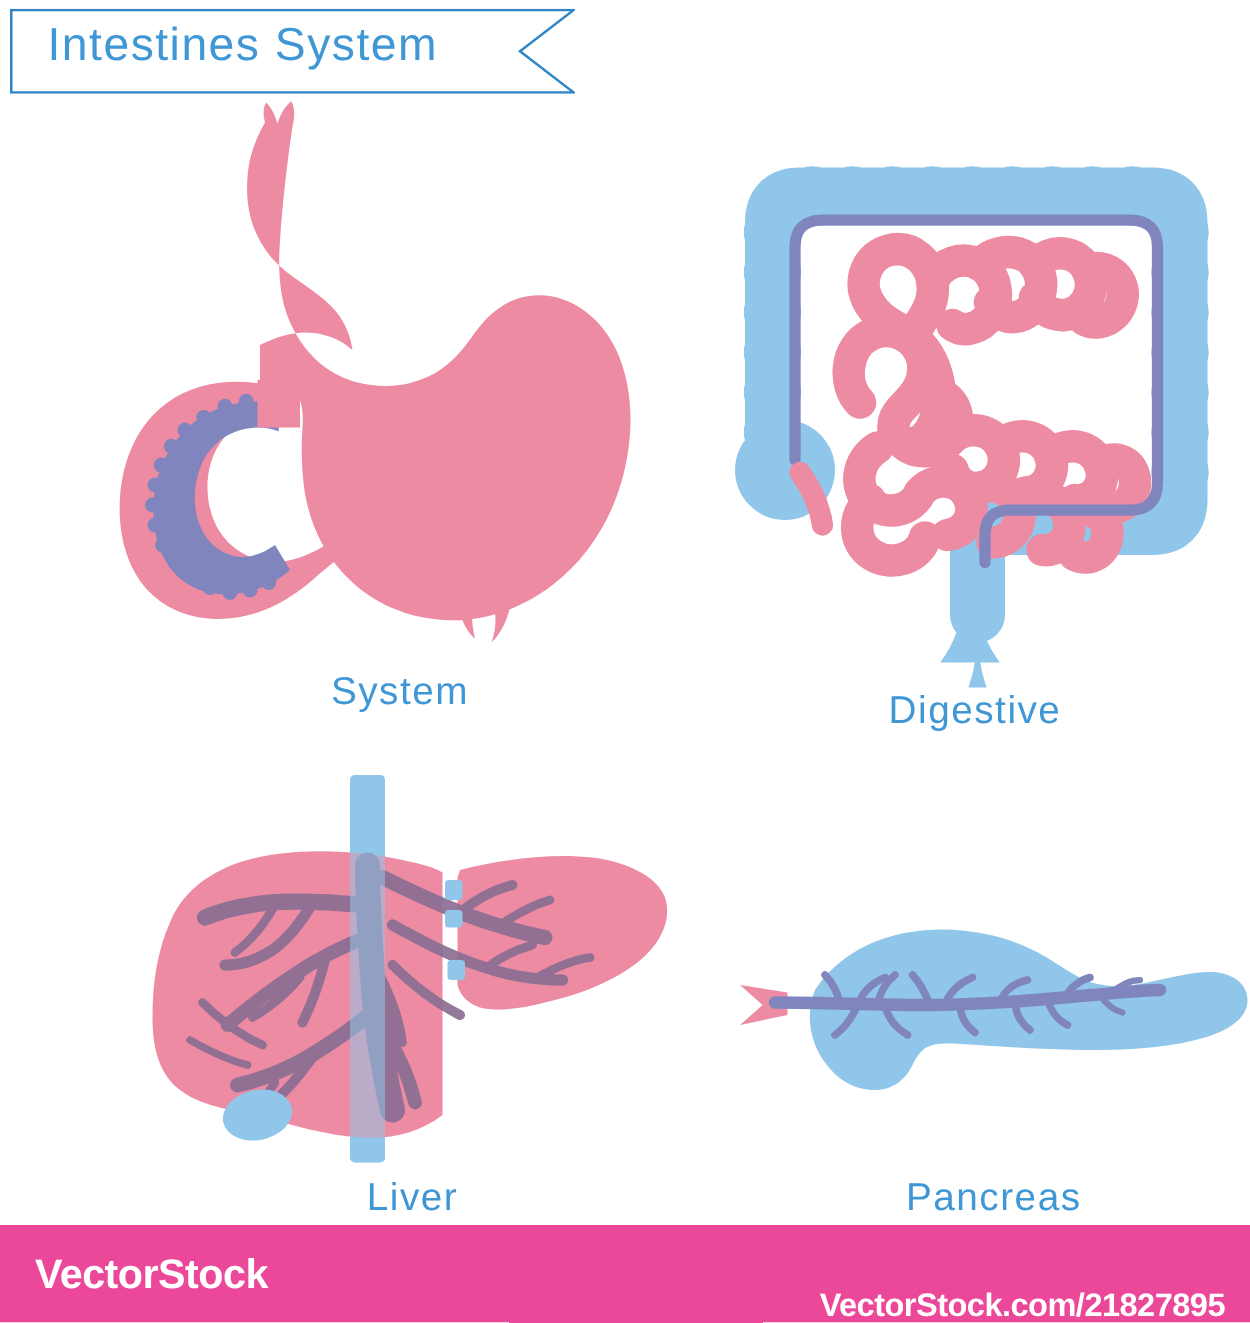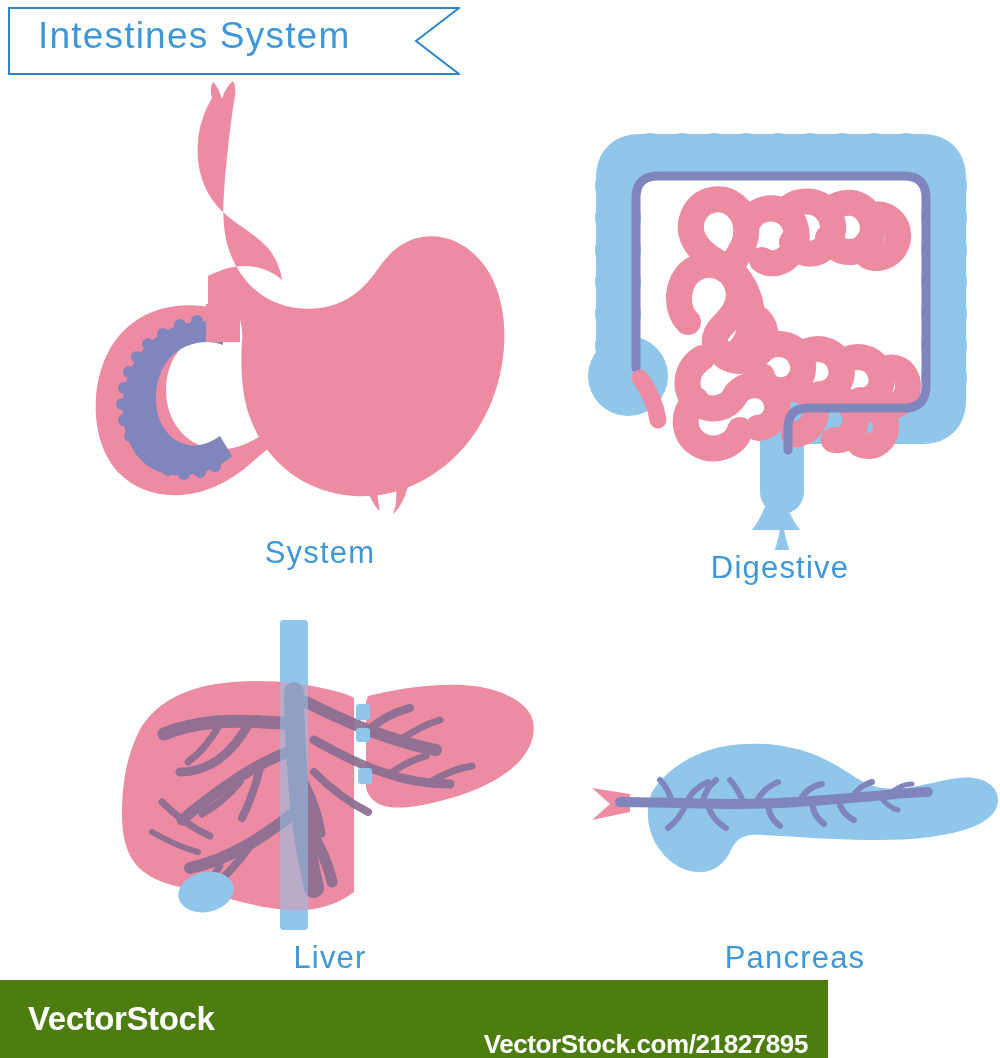--- a/index.html
+++ b/index.html
@@ -72,23 +72,23 @@
   #label-stomach    { left: 0; top: 455px; }
   #label-intestines { left: 0; top: 450px; }
   #label-liver      { left: 0; top: 320px; }
   #label-pancreas   { left: 0; top: 210px; }
 
   
   .footer-bar {
     position: absolute;
     left: 0;
     bottom: 0;
-    width: 828px;
+    width: 1000px;
     height: 78px;
-    background: #4d7c0f;
+    background: #ec4899;
   }
   .footer-brand {
     position: absolute;
     left: 28px;
     top: 50%;
     transform: translateY(-50%);
     color: #ffffff;
     font-family: "Liberation Sans", sans-serif;
     font-size: 33px;
     font-weight: 700;

